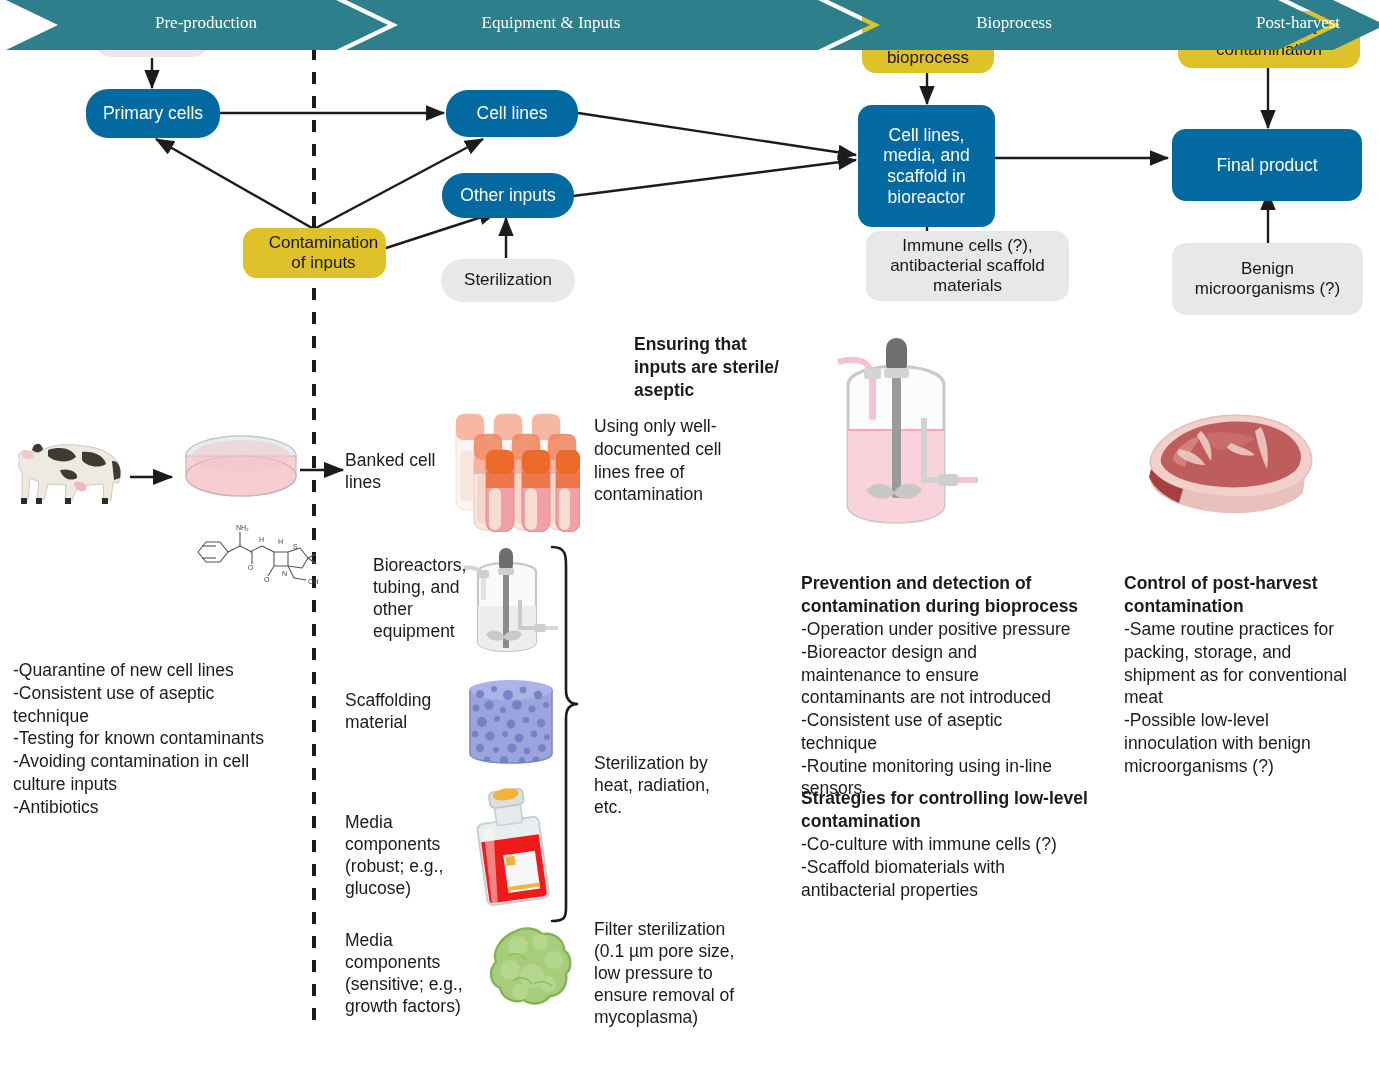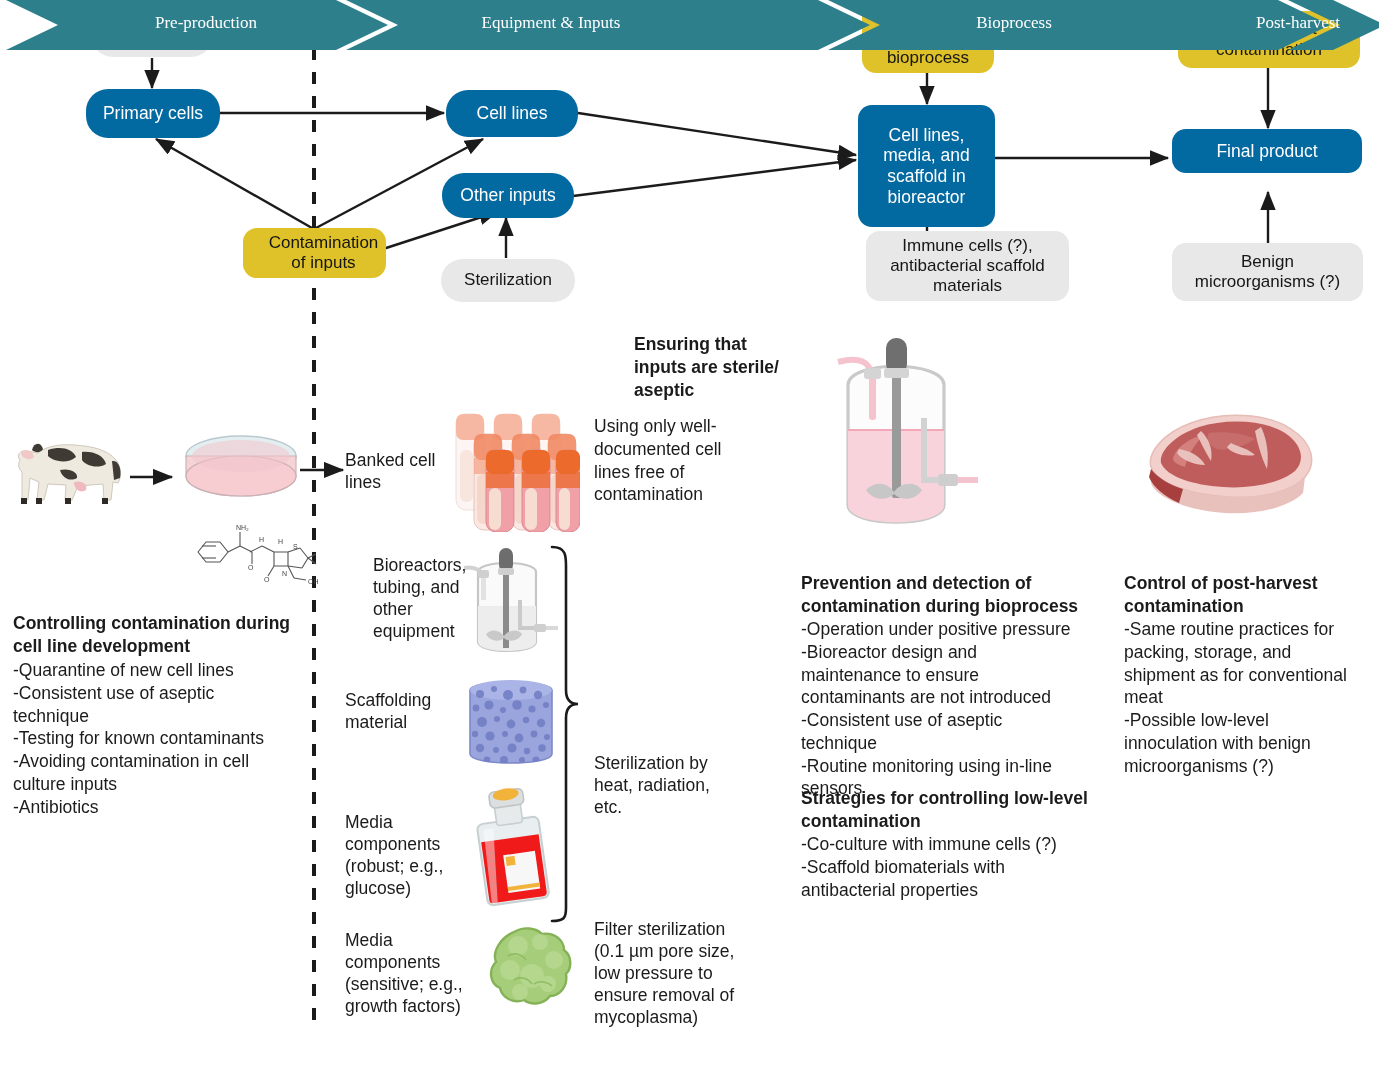--- a/index.html
+++ b/index.html
@@ -128,25 +128,25 @@
     <span>Immune cells (?),
 antibacterial
 scaffold materials</span>
   </div>
 
   <div class="node yellow" style="left:1178px;top:11px;width:182px;height:57px;">
     <span>Post-harvest
 contamination</span>
   </div>
 
-  <div class="node teal" style="left:1172px;top:129px;width:190px;height:44px;">
+  <div class="node teal" style="left:1172px;top:129px;width:190px;height:72px;">
     <span>Final product</span>
   </div>
 
-  <div class="node grey" style="left:1172px;top:243px;width:191px;height:58px;">
+  <div class="node grey" style="left:1172px;top:243px;width:191px;height:72px;">
     <span>Benign
 microorganisms (?)</span>
   </div>
 
   <svg class="illus" style="left:8px;top:420px;width:125px;height:95px;" viewBox="0 0 125 95">
     <path d="M12,40 C8,36 12,30 18,31 L30,33 C38,26 52,24 66,25 C84,26 100,30 108,40
              C114,48 113,58 110,63 L105,62 L103,80 L96,80 L95,64 L70,66 L64,80 L57,80
              L58,65 L40,64 L36,80 L29,80 L31,62 L22,58 L20,80 L14,80 L14,52 C10,48 10,44 12,40 Z" fill="#efeae0" stroke="#cfc8bb" stroke-width="1"></path>
     <path d="M14,36 C12,33 14,30 18,30 C22,30 25,33 26,37 C24,40 18,40 14,36 Z" fill="#f2c7c7"></path>
     <path d="M24,30 C26,22 33,22 35,29 C33,33 27,33 24,30 Z" fill="#3f3a33"></path>
@@ -406,22 +406,20 @@
   <div class="label" style="left:594px;top:709px;width:140px;margin-top:44px;">Sterilization by
 heat, radiation,
 etc.</div>
 
   <div class="label" style="left:594px;top:919px;width:160px;">Filter sterilization
 (0.1 µm pore size,
 low pressure to
 ensure removal of
 mycoplasma)</div>
 
-  <div class="textblock bold" style="left:13px;top:612px;width:292px;">Controlling contamination during
-cell line development</div>
   <div class="textblock" style="left:13px;top:659px;width:300px;">-Quarantine of new cell lines
 -Consistent use of aseptic
 technique
 -Testing for known contaminants
 -Avoiding contamination in cell
 culture inputs
 -Antibiotics</div>
 
   <div class="textblock bold" style="left:594px;top:333px;width:170px;margin-left:40px;">Ensuring that
 inputs are sterile/

